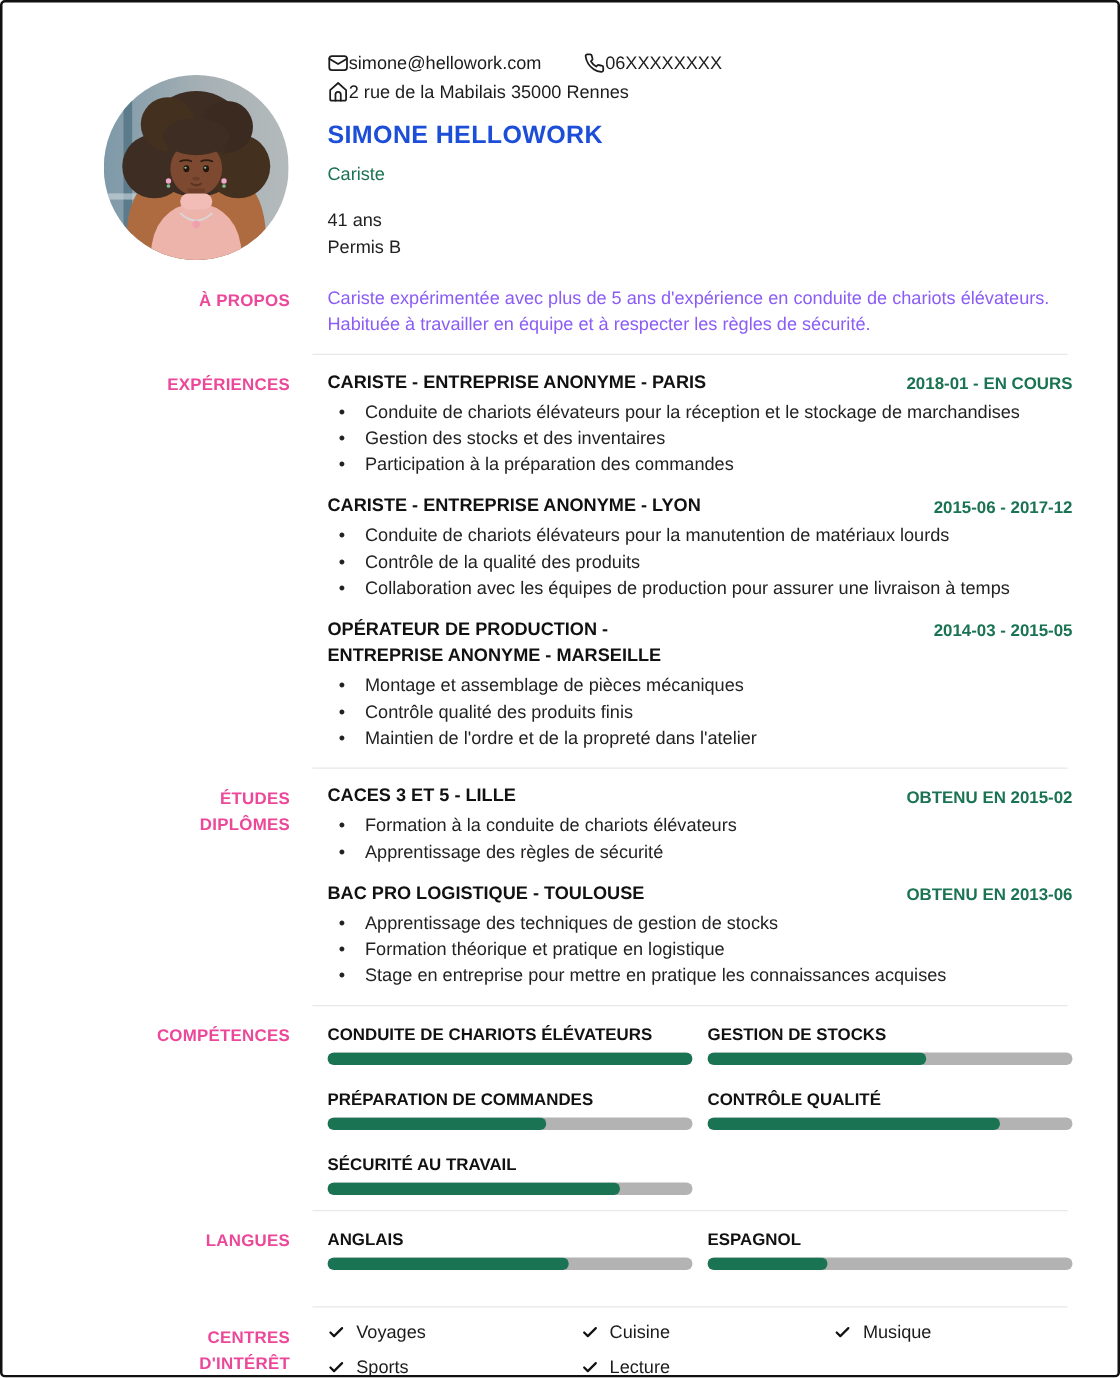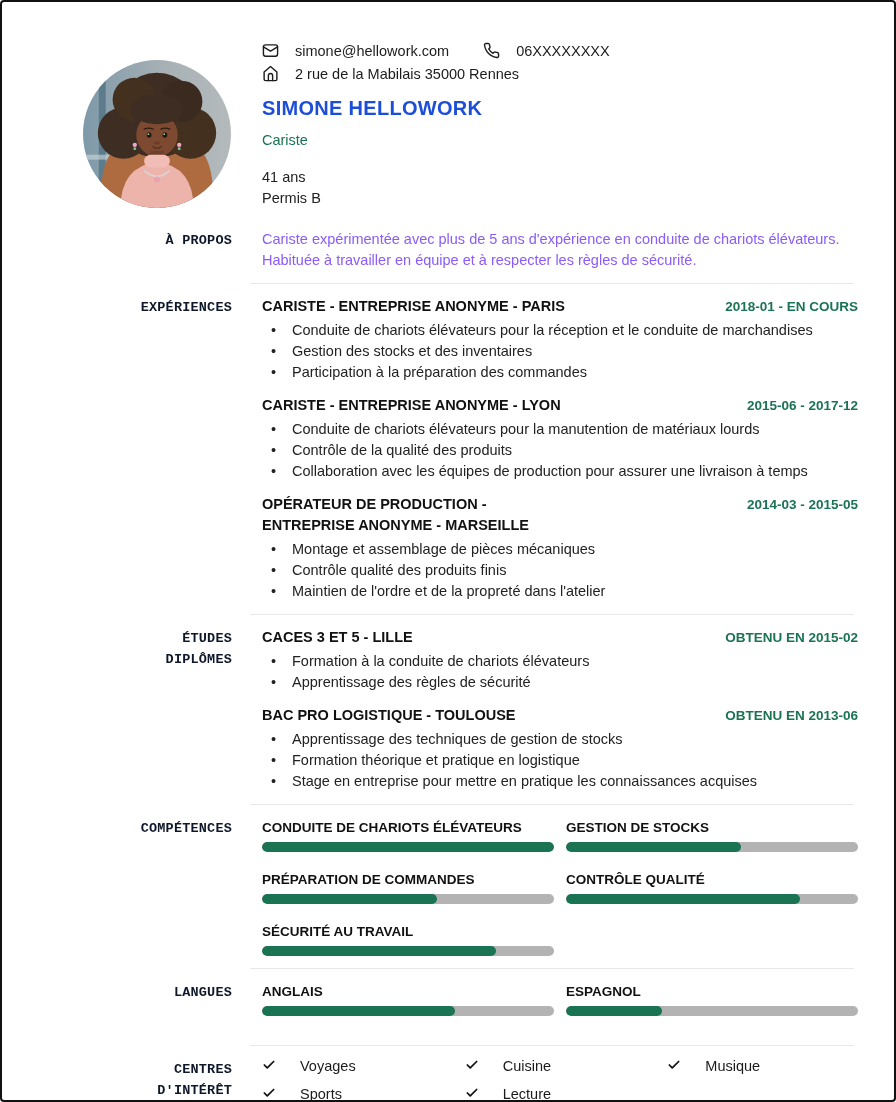--- a/index.html
+++ b/index.html
@@ -20,34 +20,34 @@
   .photo {
     position:absolute; left:81px; top:58px;
     width:148px; height:148px; border-radius:50%;
     overflow:hidden;
   }
   .photo svg { display:block; width:100%; height:100%; }
 
   .header-text { margin-left:260px; padding-top:40px; padding-right:40px; }
   .contact-row { display:flex; align-items:center; gap:34px; font-size:14.5px; color:#1c1c1e; }
   .contact-row + .contact-row { margin-top:6px; }
-  .contact-item { display:flex; align-items:center; gap:16px; }
+  .contact-item { display:flex; align-items:center; gap:0; }
   .cicon { width:17px; height:17px; flex:0 0 auto; color:#1c1c1e; }
   .cicon svg { display:block; width:100%; height:100%; }
 
   .name { margin-top:15px; font-size:20px; font-weight:700; letter-spacing:.3px; color:#1d4ed8; }
   .job-title { margin-top:12px; font-size:14.5px; color:#1a7353; }
   .details { margin-top:19px; font-size:14.5px; line-height:21px; color:#222; }
 
   
   .row { display:grid; grid-template-columns:230px 596px; column-gap:30px; padding-right:40px; }
   .sec-label {
-    text-align:right; color:#0f172a; font-weight:700;
+    text-align:right; color:#ec4899; font-weight:700;
     font-size:13.5px; line-height:21px; letter-spacing:.2px;
-    white-space:pre-line; padding-top:1px;font-family:Liberation Mono, monospace;
+    white-space:pre-line; padding-top:1px;
   }
   .divider { height:1px; background:#e8e8e8; margin:12px 40px 12px 248px; }
 
   .about-text { font-size:14.5px; line-height:21px; color:#8b5cf6; }
 
   
   .item { margin-bottom:12px; }
   .item:last-child { margin-bottom:0; }
   .item-head { display:flex; align-items:flex-start; }
   .item-title { font-weight:700; font-size:14.5px; line-height:21px; color:#111; white-space:pre-line; }
@@ -57,21 +57,21 @@
   ul.bullets li::before { content:"•"; position:absolute; left:9px; top:0; color:#222; }
 
   
   .grid3 { display:grid; grid-template-columns:repeat(2, 1fr); column-gap:12px; row-gap:17px; align-items:start; }
   .skill-name { font-weight:700; font-size:13.5px; line-height:21px; color:#111; }
   .bar { margin-top:4px; height:10px; border-radius:5px; background:#b3b3b3; overflow:hidden; position:relative; }
   .bar-fill { height:100%; border-radius:5px; background:#1a7353; }
 
   
   .interests { display:grid; grid-template-columns:repeat(3, 1fr); column-gap:12px; row-gap:12px; }
-  .interest { display:flex; gap:24px; font-size:14.5px; color:#1b1b1b; }
+  .interest { display:flex; align-items:center; gap:9px; font-size:14.5px; color:#1b1b1b; }
   .check { width:14px; height:14px; flex:0 0 auto; color:#111; }
   .check svg { display:block; width:100%; height:100%; }
 
   .mt-about { margin-top:20px; }
 </style>
 </head>
 <body>
 
 <div class="page">
 
@@ -166,21 +166,21 @@
   <div class="row">
     <div class="sec-label">EXPÉRIENCES</div>
     <div>
 
       <div class="item">
         <div class="item-head">
           <div class="item-title">CARISTE - ENTREPRISE ANONYME - PARIS</div>
           <div class="item-date">2018-01 - EN COURS</div>
         </div>
         <ul class="bullets">
-          <li>Conduite de chariots élévateurs pour la réception et le conduite de marchandises</li>
+          <li>Conduite de chariots élévateurs pour la réception et le stockage de marchandises</li>
           <li>Gestion des stocks et des inventaires</li>
           <li>Participation à la préparation des commandes</li>
         </ul>
       </div>
 
       <div class="item">
         <div class="item-head">
           <div class="item-title">CARISTE - ENTREPRISE ANONYME - LYON</div>
           <div class="item-date">2015-06 - 2017-12</div>
         </div>

